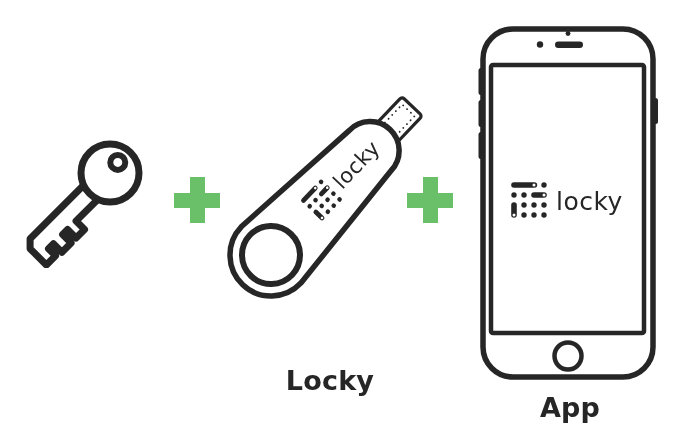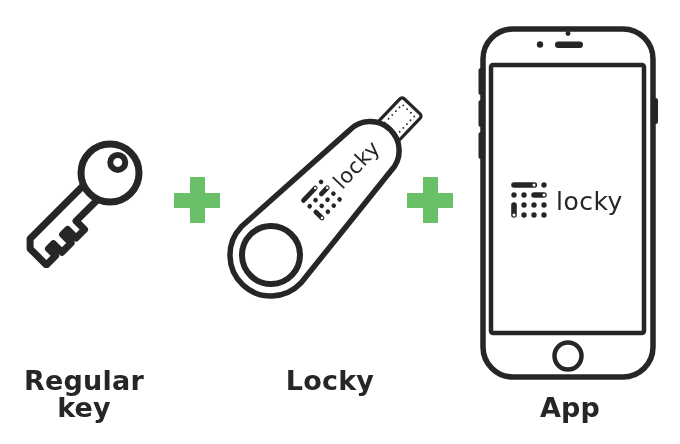--- a/index.html
+++ b/index.html
@@ -113,24 +113,20 @@
       <circle cx="54" cy="185" r="2.7"></circle>
       <circle cx="64" cy="185" r="2.7"></circle>
       <circle cx="74" cy="185" r="2.7"></circle>
       <circle cx="54" cy="195" r="2.7"></circle>
       <circle cx="64" cy="195" r="2.7"></circle>
       <circle cx="74" cy="195" r="2.7"></circle>
     </g>
     <text class="logo-text" x="86" y="190" font-size="25" letter-spacing="0.5" fill="currentColor">locky</text>
   </svg>
 
-  <div class="caption cap-regular">
-    <span>Regular</span>
-    <span>key</span>
-  </div>
   <div class="caption cap-overlay">
     <span>Locky</span>
   </div>
   <div class="caption cap-app">
     <span>App</span>
   </div>
 
 </div>
 
 </body></html>

